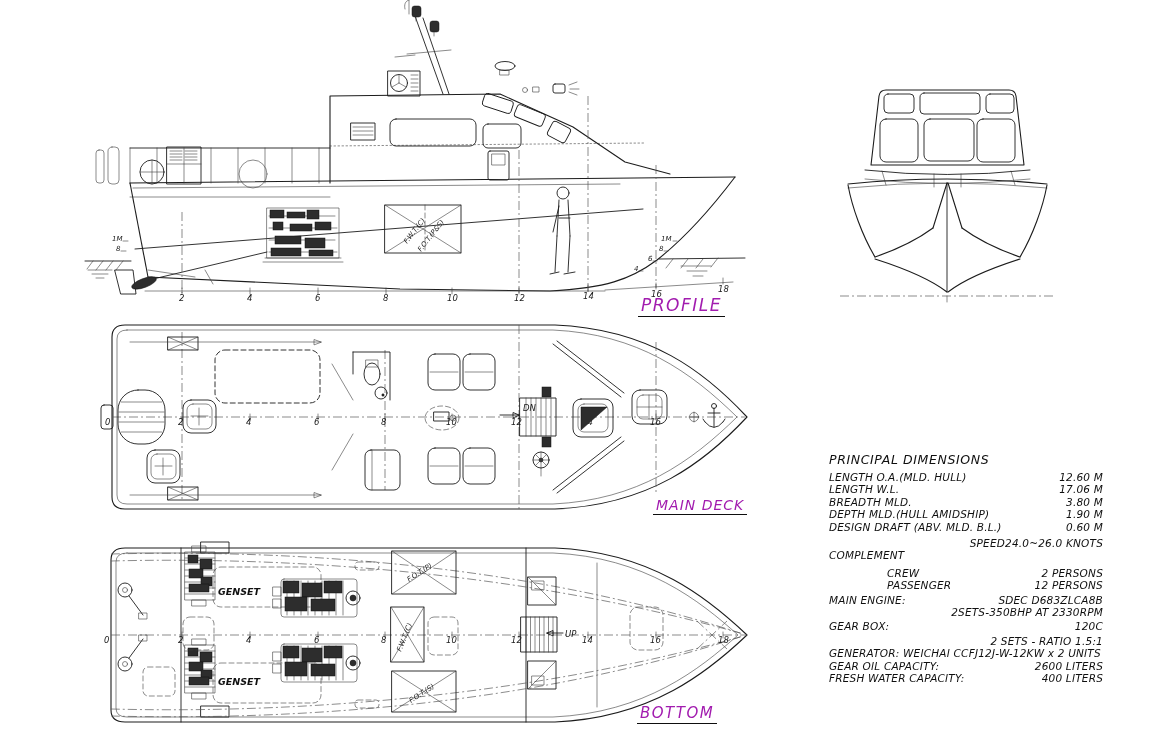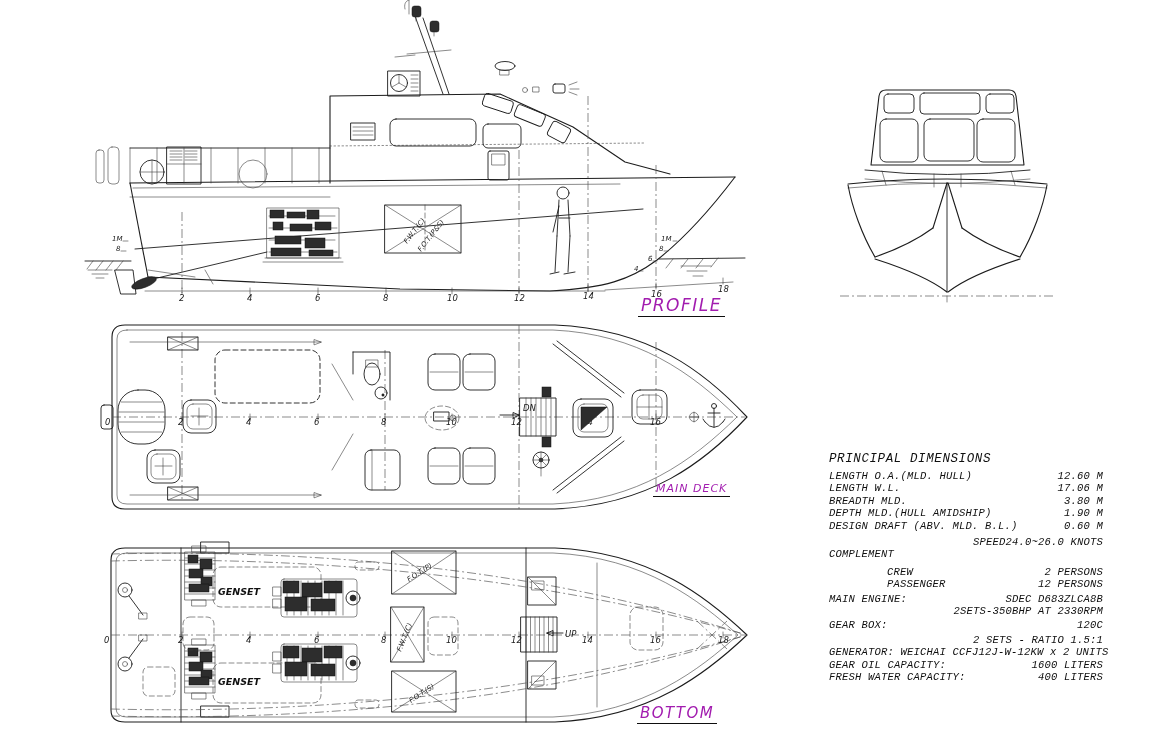--- a/index.html
+++ b/index.html
@@ -13,24 +13,24 @@
   .dot{stroke-dasharray:1.5 2.5;}
   .dashdot{fill:none;stroke:#5a5a5a;stroke-width:0.7;stroke-dasharray:9 3 2 3;}
   .dk{fill:#2d2d2d;stroke:#111;stroke-width:0.5;}
   .st{font:italic 8.5px "DejaVu Sans",sans-serif;fill:#1a1a1a;}
   .st7{font:italic 7px "DejaVu Sans",sans-serif;fill:#1a1a1a;}
   .stb{font:italic bold 9.5px "DejaVu Sans",sans-serif;fill:#111;}
   .view-label{position:absolute;font-style:italic;color:#a21caf;
               border-bottom:1.6px solid #0e0e0e;padding:0 3px 1px 3px;
               letter-spacing:1.5px;white-space:nowrap;}
   .lbl-profile{left:638px;top:295px;font-size:17px;}
-  .lbl-maindeck{left:653px;top:482px;font-size:11px;letter-spacing:1px;}
+  .lbl-maindeck{left:653px;top:497px;font-size:14px;letter-spacing:1px;}
   .lbl-bottom{left:637px;top:704px;font-size:15px;}
   .specs{position:absolute;left:829px;top:452px;width:274px;font-style:italic;
-         color:#0f0f0f;font-size:10.5px;letter-spacing:.2px;font-family:Liberation Mono, monospace;}
+         color:#0f0f0f;font-size:10.5px;letter-spacing:.2px;}
   .spec-title{font-size:12.5px;letter-spacing:.6px;margin-bottom:4px;white-space:nowrap;}
   .spec-row{display:flex;justify-content:space-between;line-height:12.4px;white-space:nowrap;}
   .spec-row .sl{text-align:left;}
   .spec-row .sv{text-align:right;}
   .indent .sl{padding-left:58px;}
   .mt2{margin-top:2px;}.mt4{margin-top:4px;justify-content:flex-end;}.mt5{margin-top:5px;}
 </style>
 </head>
 <body>
 
@@ -549,21 +549,21 @@
     <div class="spec-row mt2">
       <span class="sl"></span>
         <span class="sv">2 SETS - RATIO 1.5:1</span>
       </div>
     <div class="spec-row">
       <span class="sl">GENERATOR: WEICHAI CCFJ12J-W-12KW x 2 UNITS</span>
         <span class="sv"></span>
       </div>
     <div class="spec-row">
       <span class="sl">GEAR OIL CAPACITY:</span>
-        <span class="sv">1600 LITERS</span>
+        <span class="sv">2600 LITERS</span>
       </div>
     <div class="spec-row">
       <span class="sl">FRESH WATER CAPACITY:</span>
         <span class="sv">400 LITERS</span>
       </div>
   </div>
 
 </div>
 
 </body></html>

